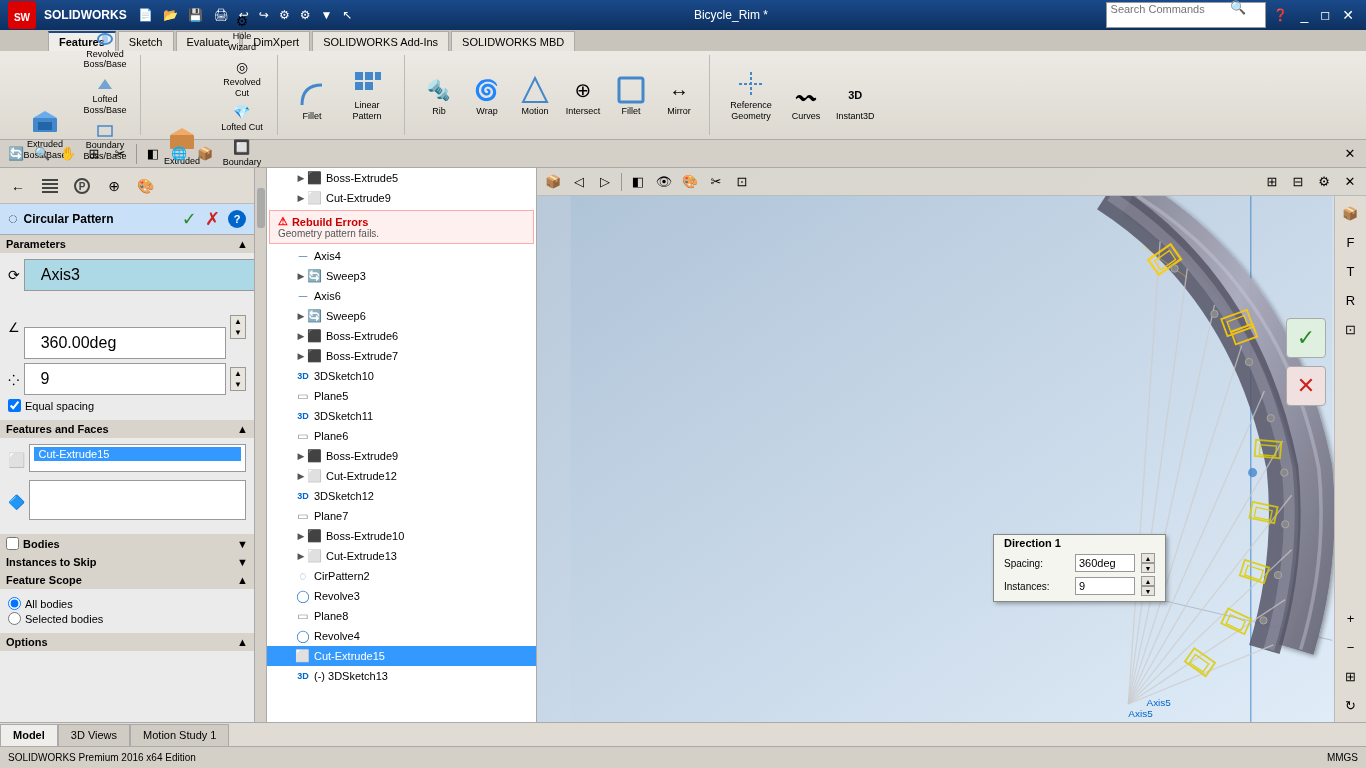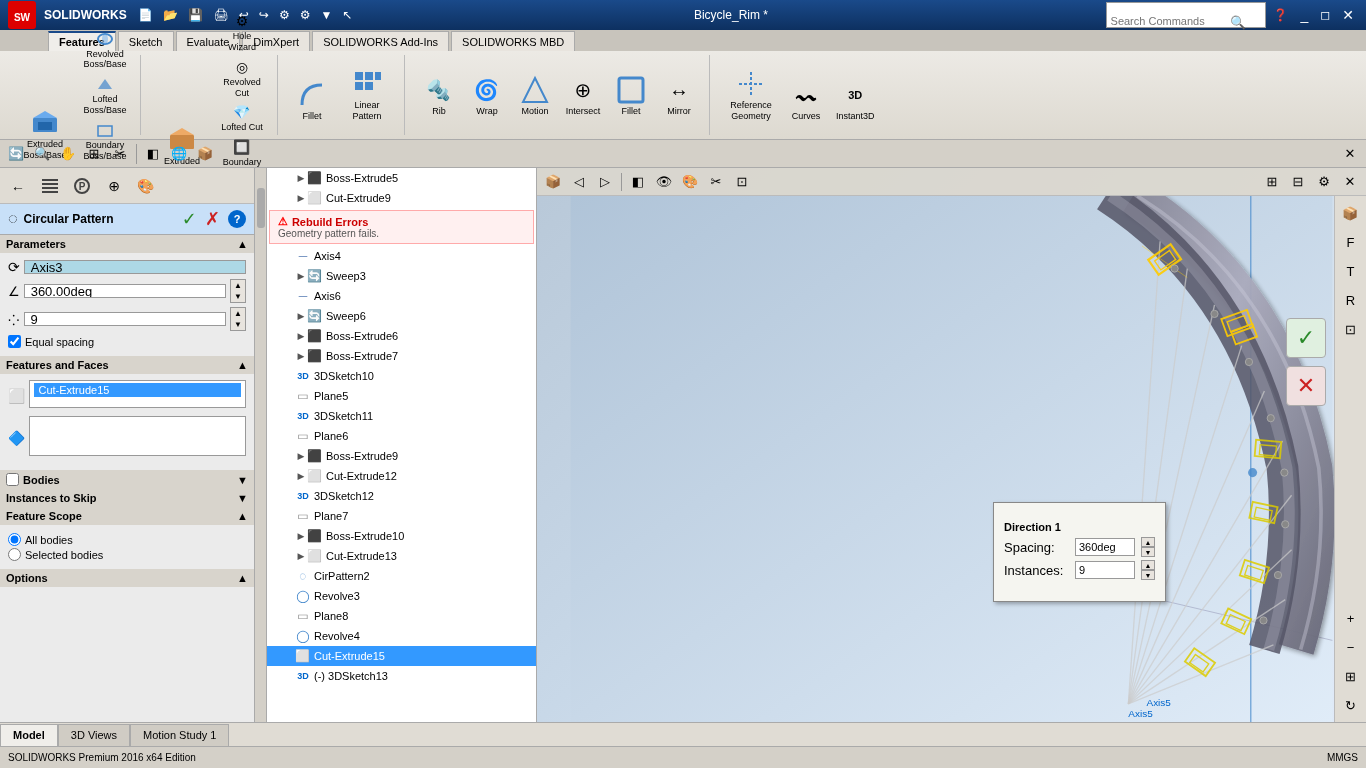--- a/index.html
+++ b/index.html
@@ -13,21 +13,21 @@
       align-items: center;
       padding: 0 8px;
       color: white;
     }
     #title-bar .logo {
       display: flex; align-items: center; gap: 4px;
     }
     #title-center { flex: 1; text-align: center; font-size: 12px; color: white; }
     #title-controls { display: flex; gap: 4px; align-items: center; }
     #search-box {
-      display: flex; align-items: flex-start;
+      display: flex; align-items: flex-end;
       background: white; border: 1px solid #999;
       padding: 12px 4px; width: 160px; height: 20px;
     }
     #search-box input { border: none; outline: none; font-size: 11px; width: 120px; }
 
     
     #ribbon {
       height: 110px;
       background: linear-gradient(to bottom, #f0eeea, #ddd9d0);
       border-bottom: 1px solid #aaa;
@@ -193,24 +193,24 @@
     .section-content { padding: 6px 8px; }
 
     .field-row {
       display: flex;
       align-items: center;
       gap: 4px;
       margin-bottom: 4px;
     }
     .field-input {
       flex: 1;
-      height: 14px;
+      height: 32px;
       border: 1px solid #999;
-      padding: 0 6px;
-      font-size: 13px;
+      padding: 0 16px;
+      font-size: 16px;
       background: white;
     }
     .field-input.highlight {
       background: #add8e6;
     }
     .spinner-btn {
       display: flex;
       flex-direction: column;
       border: 1px solid #999;
     }
@@ -365,38 +365,38 @@
       cursor: pointer;
     }
 
     
     #direction-tooltip {
       position: absolute;
       bottom: 120px;
       right: 200px;
       background: #f5f5f0;
       border: 1px solid #888;
-      padding: 18px 10px;
+      padding: 2px 10px;
       font-size: 11px;
       box-shadow: 2px 2px 4px rgba(0,0,0,0.3);
       z-index: 30;
       min-width: 160px;
     }
     #direction-tooltip .dir-title {
       font-weight: bold;
       margin-bottom: 4px;
       font-size: 11px;
     }
     .dir-row {
       display: flex;
       align-items: center;
       gap: 6px;
       margin: 3px 0;
     }
-    .dir-label { min-width: 65px; font-size: 13px; }
+    .dir-label { min-width: 65px; font-size: 10px; }
     .dir-input {
       width: 60px;
       height: 18px;
       border: 1px solid #999;
       padding: 0 3px;
       font-size: 11px;
       background: white;
     }
     .dir-spinner {
       display: flex; flex-direction: column;
@@ -755,21 +755,21 @@
         </div>
         <div class="section-content">
 
           <div class="field-row">
             <div style="font-size:14px;">⟳</div>
             <input class="field-input highlight" type="text" value="Axis3" style="">
           </div>
 
           <div class="field-row">
             <div style="font-size:13px;">∠</div>
-            <input class="field-input" type="text" style="width: 140px;" value="360.00deg">
+            <input class="field-input" type="text" style="width: 140px; margin-top: 32px;" value="360.00deg">
             <div class="spinner-btn">
               <button>▲</button>
               <button>▼</button>
             </div>
           </div>
 
           <div class="field-row">
             <div style="font-size:14px;">⁘</div>
             <input class="field-input" type="text" style="width: 140px;" value="9">
             <div class="spinner-btn">

